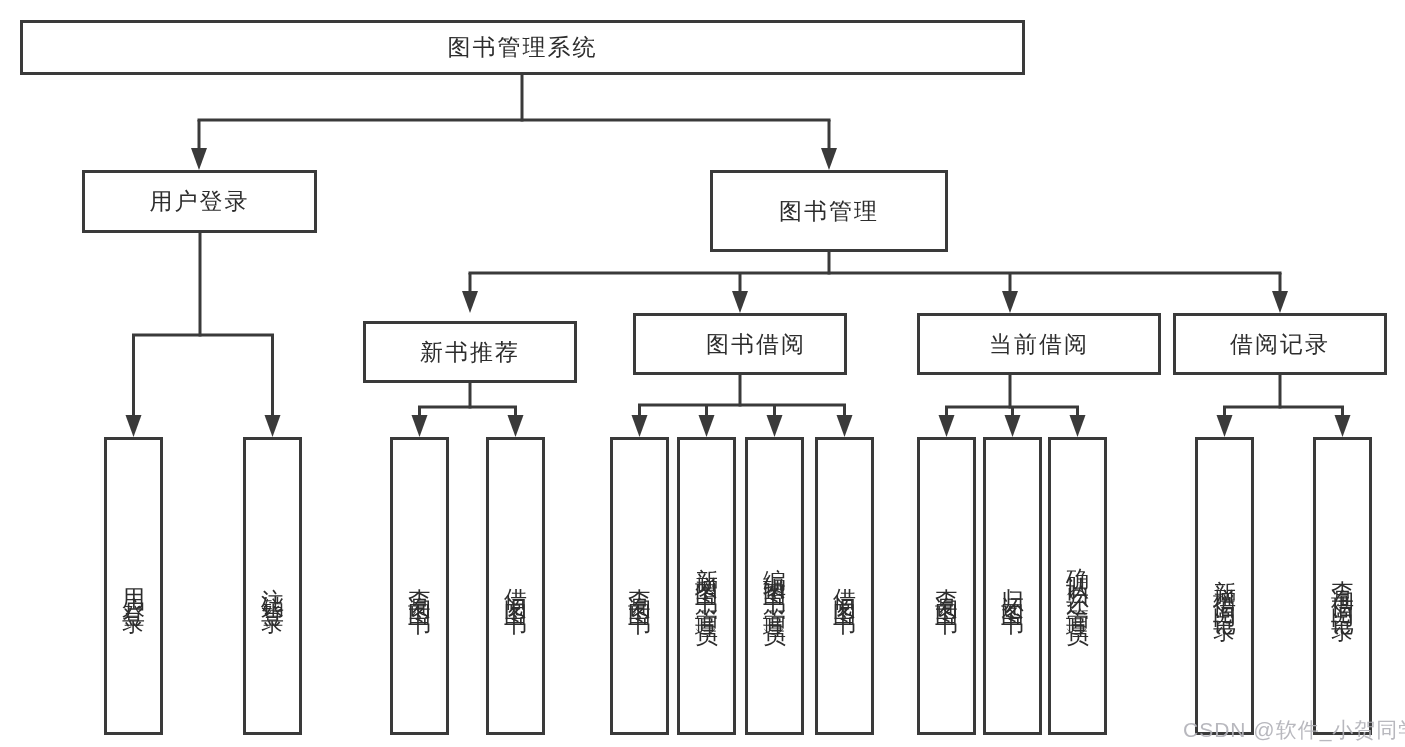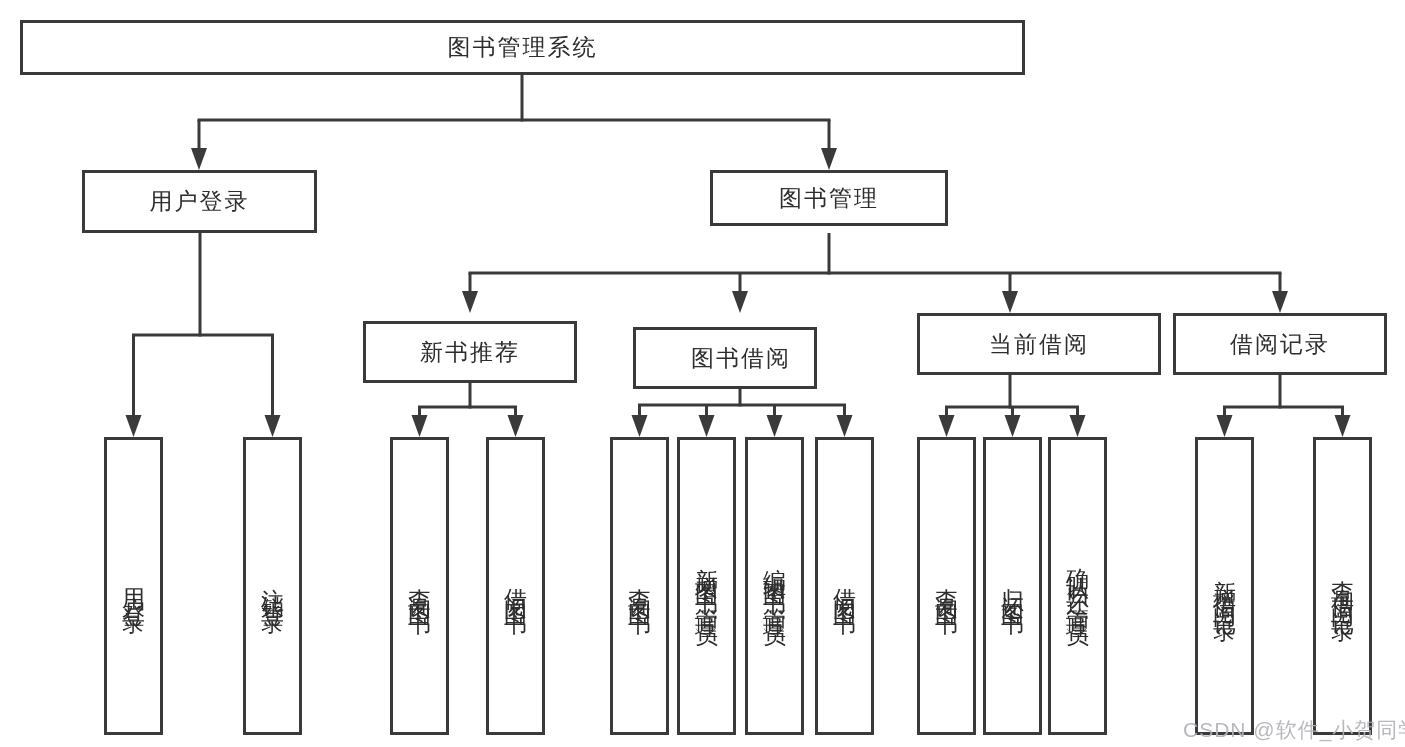--- a/index.html
+++ b/index.html
@@ -41,23 +41,23 @@
   .vbox .vtext {
     writing-mode: vertical-rl;
     font-size: 23px;
     letter-spacing: 8px;
     line-height: 1;
     white-space: nowrap;
   }
   
   #n-root   { left: 20px;   top: 13px;  width: 1005px; height: 55px; margin-top: 7px; }
   #n-user   { left: 82px;   top: 170px; width: 235px;  height: 63px; }
-  #n-book   { left: 710px;  top: 170px; width: 238px;  height: 56px; }
+  #n-book   { left: 710px;  top: 170px; width: 238px;  height: 82px; }
   #n-sec0   { left: 363px;  top: 321px; width: 214px;  height: 62px; }
-  #n-sec1   { left: 633px;  top: 327px; width: 184px;  height: 62px; padding-left: 32px; }
+  #n-sec1   { left: 633px;  top: 313px; width: 214px;  height: 62px; padding-left: 32px; }
   #n-sec2   { left: 917px;  top: 313px; width: 244px;  height: 62px; }
   #n-sec3   { left: 1173px; top: 313px; width: 214px;  height: 62px; }
   .leaf     { top: 437px; width: 59px; height: 298px; }
   #n-u0     { left: 104px; }
   #n-u1     { left: 243px; }
   #n-s0c0   { left: 390px; }
   #n-s0c1   { left: 486px; }
   #n-s1c0   { left: 610px; }
   #n-s1c1   { left: 677px; }
   #n-s1c2   { left: 745px; }

